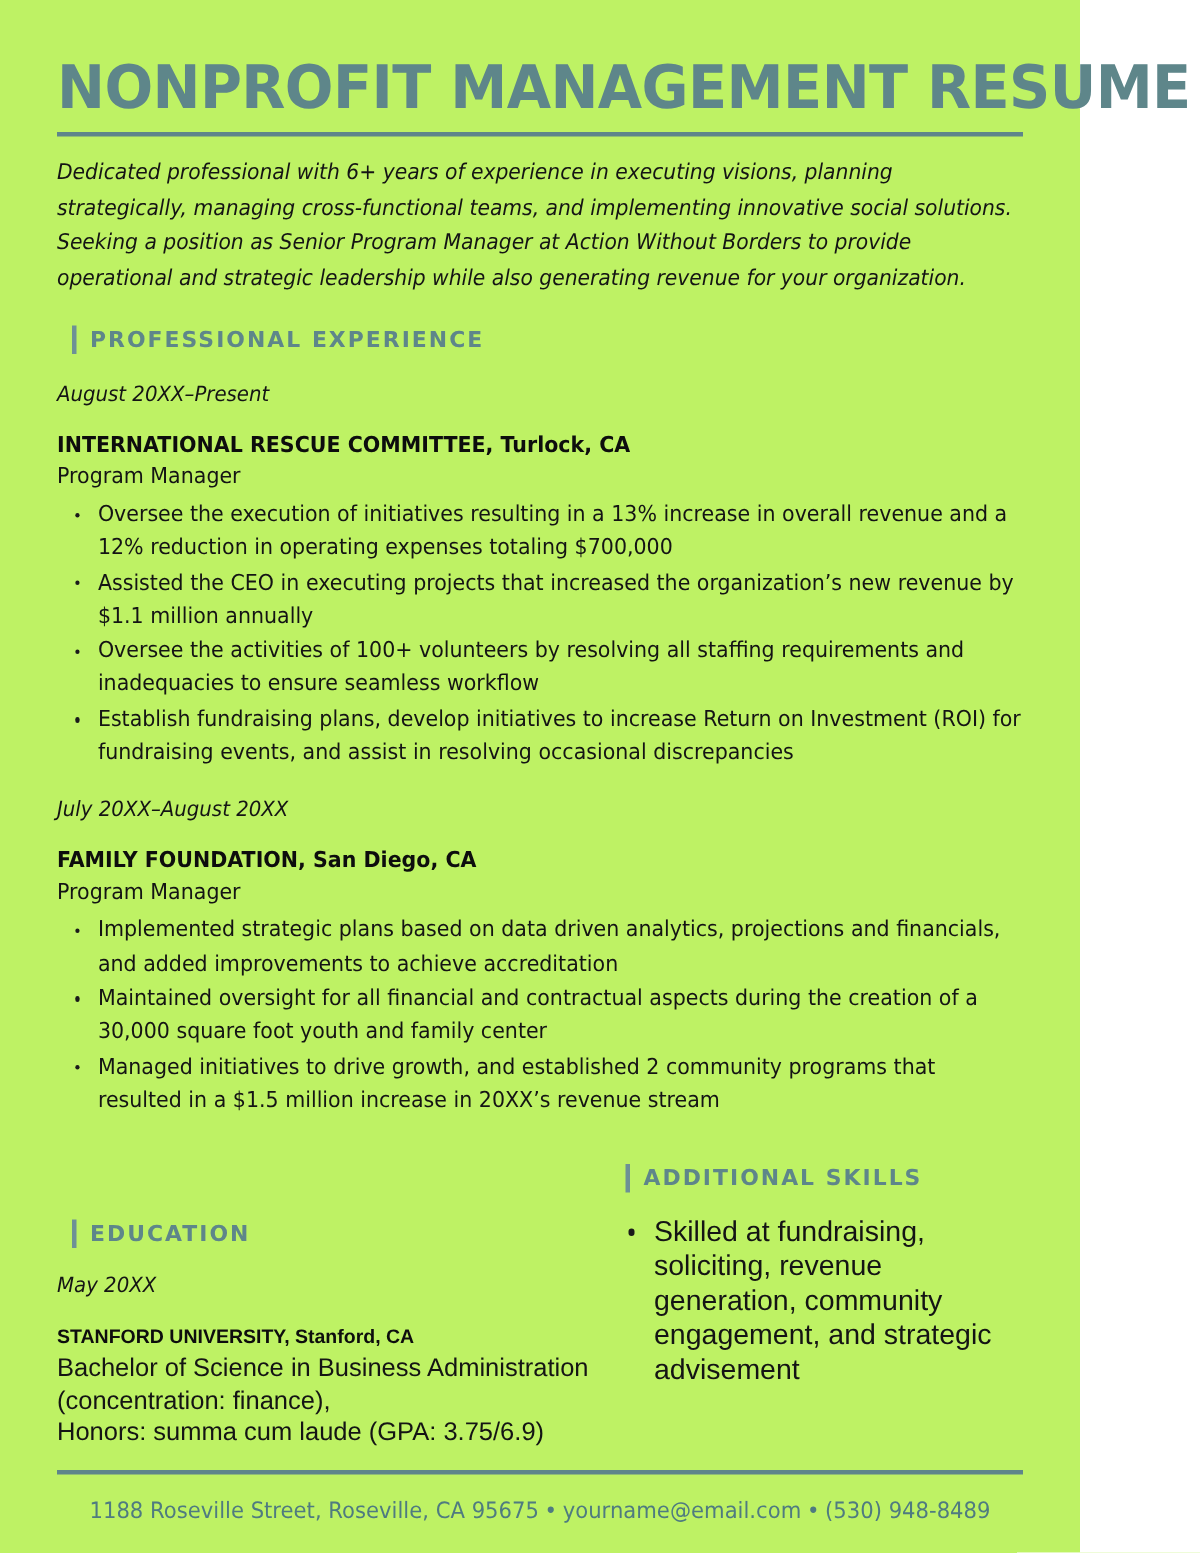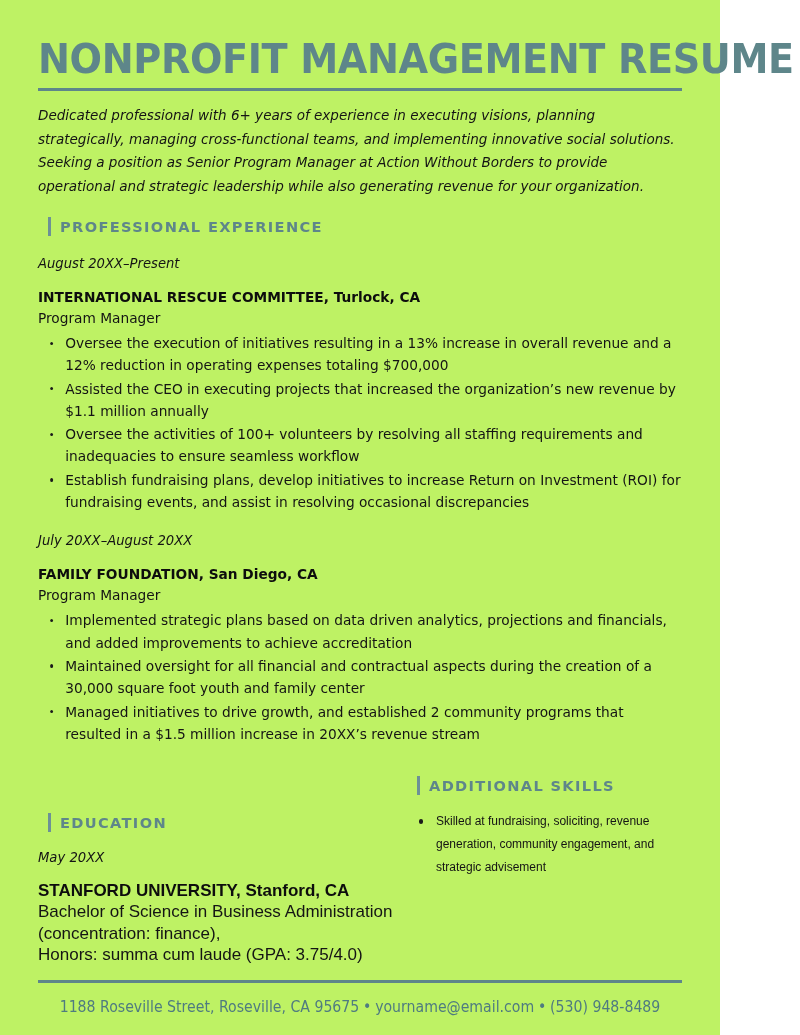--- a/index.html
+++ b/index.html
@@ -148,40 +148,40 @@
     font-family: "DejaVu Sans", sans-serif;
     font-style: italic;
     font-size: 14px;
     line-height: 20px;
     color: #141414;
     transform: scaleX(0.94);
     transform-origin: left top;
   }
   .edu-school {
     margin-top: 13px;
-    font-size: 17px;
+    font-size: 13px;
     line-height: 21px;
     font-weight: bold;
     color: #0d0d0d;
   }
   .edu-line {
     font-size: 17px;
     line-height: 21.5px;
     color: #141414;
   }
 
   ul.skills {
     list-style: none;
     margin: 0;
     padding: 0;
   }
   ul.skills li {
     position: relative;
     padding-left: 29px;
-    font-size: 12px;
+    font-size: 19px;
     line-height: 23px;
     color: #141414;
     margin-bottom: 2px;
   }
   ul.skills li::before {
     content: "";
     position: absolute;
     left: 12px;
     top: 9px;
     width: 4.4px;
@@ -251,21 +251,21 @@
     <div class="col-left">
       <div class="section-head" style="margin-top:0">
         <span class="section-bar"></span>
         <span class="section-title">EDUCATION</span>
       </div>
       <div class="col-body">
         <div class="edu-date">May 20XX</div>
         <div class="edu-school">STANFORD UNIVERSITY, Stanford, CA</div>
         <div class="edu-line">Bachelor of Science in Business Administration</div>
         <div class="edu-line">(concentration: finance),</div>
-        <div class="edu-line">Honors: summa cum laude (GPA: 3.75/4.0)</div>
+        <div class="edu-line">Honors: summa cum laude (GPA: 3.75/6.9)</div>
       </div>
     </div>
 
     <div class="col-right">
       <div class="section-head" style="margin-top:0">
         <span class="section-bar"></span>
         <span class="section-title">ADDITIONAL SKILLS</span>
       </div>
       <div class="col-body">
         <ul class="skills">

